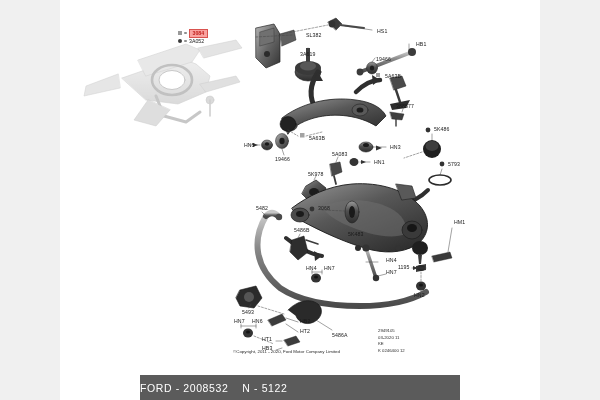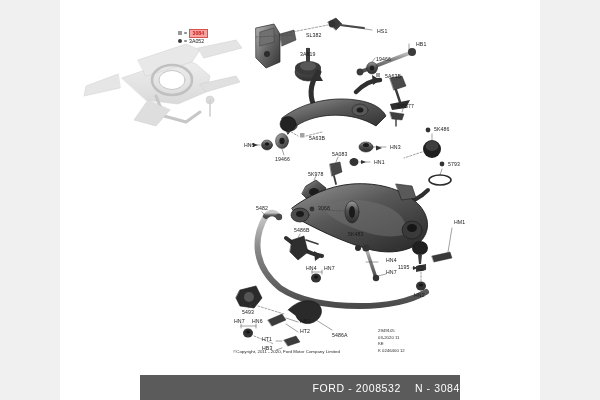--- a/index.html
+++ b/index.html
@@ -43,21 +43,21 @@
     position:absolute;left:173px;top:349px;
     font-size:4.4px;color:#2a2a2a;white-space:nowrap;
   }
   #doccodes{
     position:absolute;left:318px;top:328px;
     font-size:4.3px;color:#2a2a2a;line-height:6.5px;text-align:left;
   }
   
   #bottombar{
     position:absolute;left:140px;top:375px;width:320px;height:25px;
-    background:#5b5b5b;display:flex;align-items:center;justify-content:flex-end;
+    background:#5b5b5b;display:flex;align-items:center;justify-content:flex-start;
   }
   #bottombar .bt{
     color:#ffffff;font-size:10.5px;letter-spacing:.6px;
     font-family:"Liberation Sans", sans-serif;
   }
   #bottombar .gap{display:inline-block;width:14px;}
 </style>
 </head>
 <body>
 
@@ -399,16 +399,16 @@
       <div>03-2020 11</div>
       <div>KE</div>
       <div>K 0246400 12</div>
     </div>
 
   </div>
 
   <div id="bottombar">
     <span class="bt">FORD - 2008532</span>
     <span class="gap"></span>
-    <span class="bt">N - 3084</span>
+    <span class="bt">N - 5122</span>
   </div>
 
 </div>
 
 </body></html>

